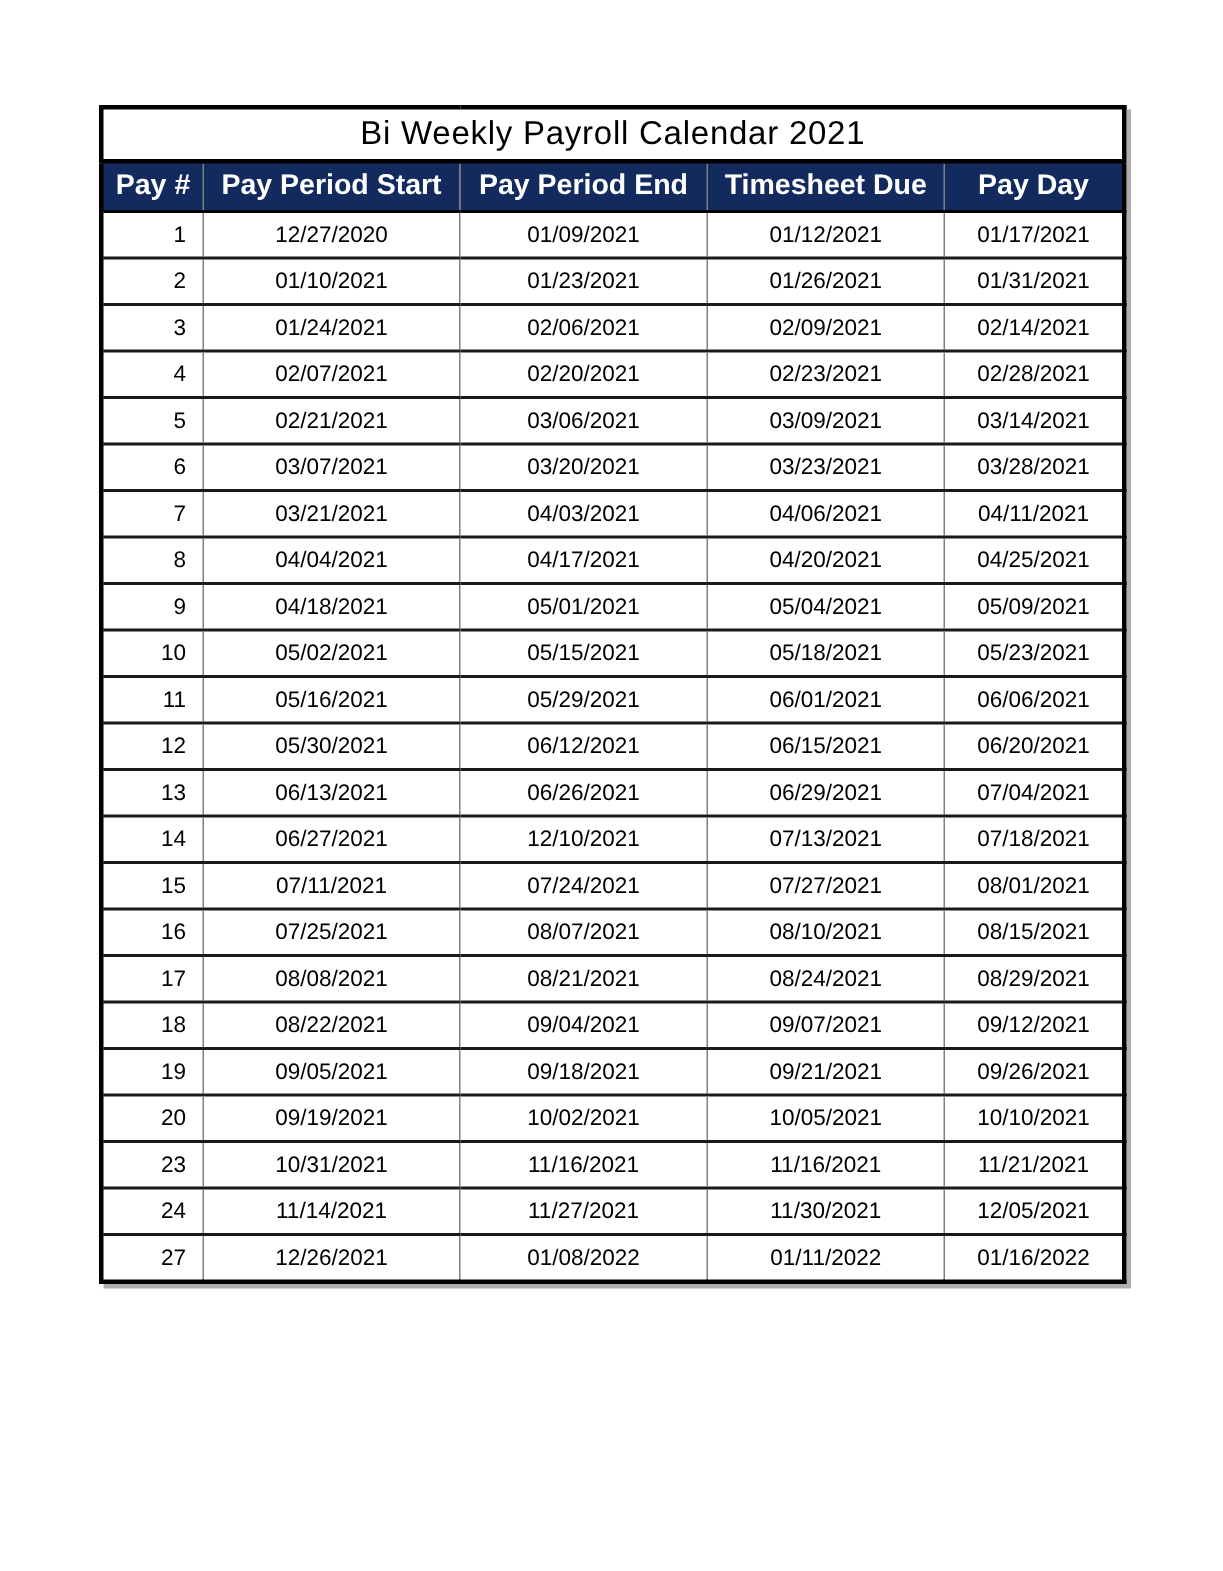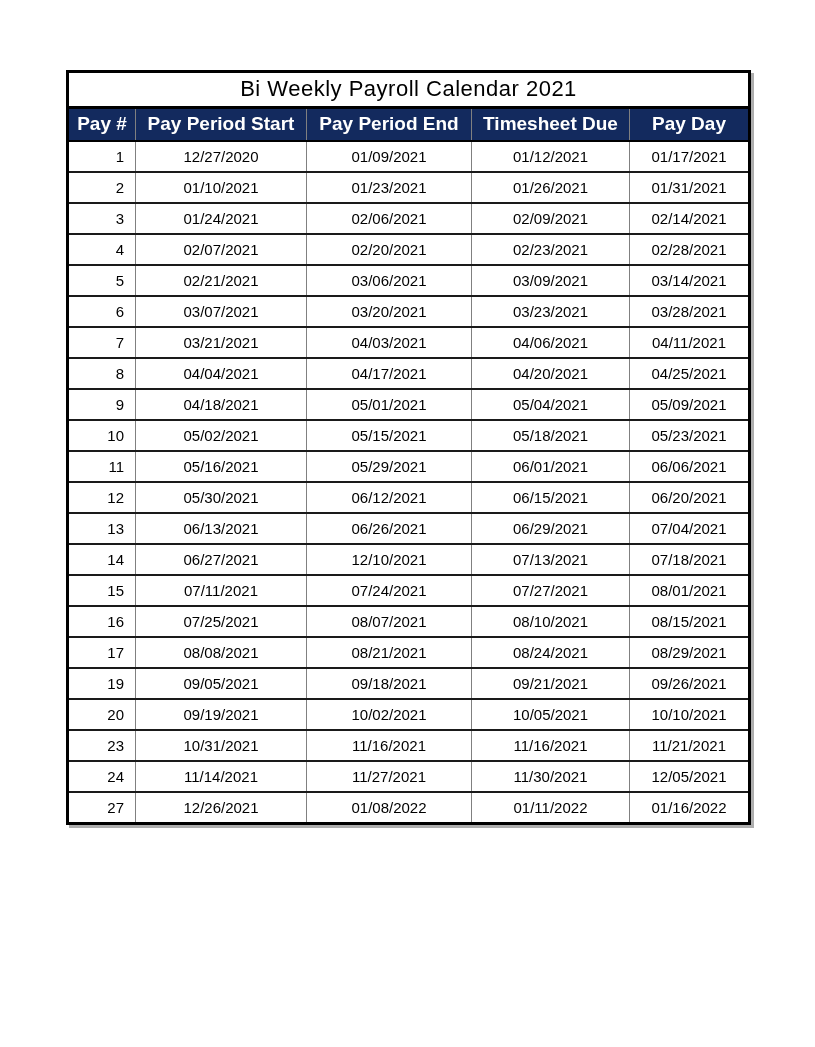--- a/index.html
+++ b/index.html
@@ -214,20 +214,27 @@
           <td>08/15/2021</td>
         </tr>
         <tr>
           <td>17</td>
           <td>08/08/2021</td>
           <td>08/21/2021</td>
           <td>08/24/2021</td>
           <td>08/29/2021</td>
         </tr>
         <tr>
+          <td>18</td>
+          <td>08/22/2021</td>
+          <td>09/04/2021</td>
+          <td>09/07/2021</td>
+          <td>09/12/2021</td>
+        </tr>
+        <tr>
           <td>19</td>
           <td>09/05/2021</td>
           <td>09/18/2021</td>
           <td>09/21/2021</td>
           <td>09/26/2021</td>
         </tr>
         <tr>
           <td>20</td>
           <td>09/19/2021</td>
           <td>10/02/2021</td>

